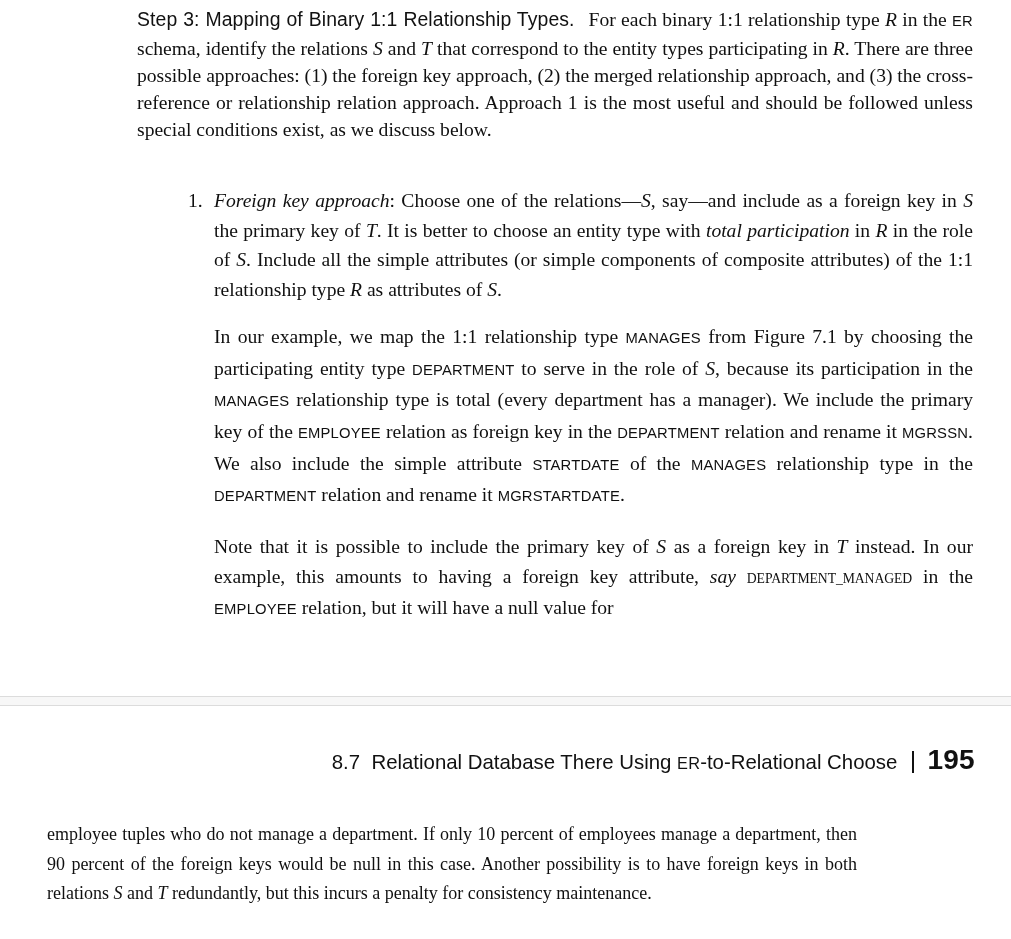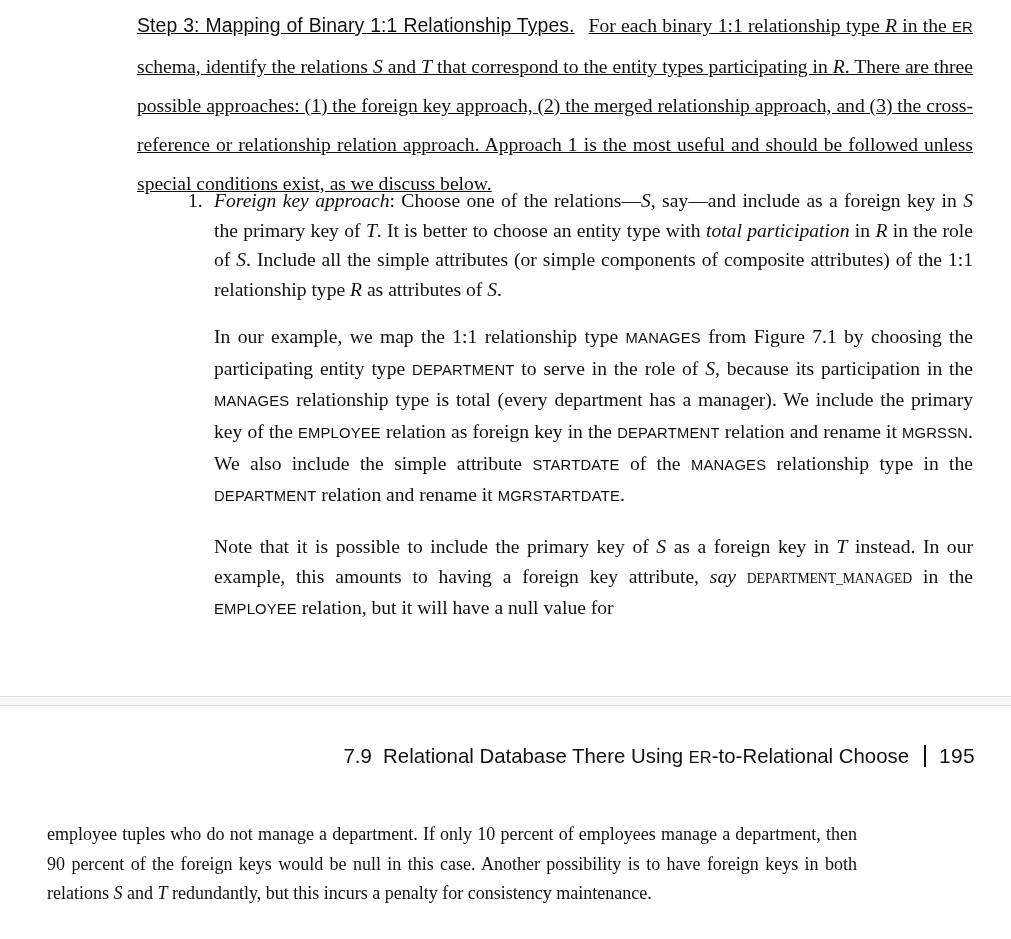--- a/index.html
+++ b/index.html
@@ -28,25 +28,24 @@
 
   .col {
     position: absolute;
     left: 137px;
     width: 836px;
   }
 
   .heading-para {
     top: 6px;
     font-size: 19.6px;
-    line-height: 39px;
+    line-height: 27px;
     text-align: justify;
     text-justify: inter-word;
     hyphens: none;
-    text-decoration: underline;
   }
   .step-head {
     font-family: "Liberation Sans", "DejaVu Sans", sans-serif;
     font-size: 19.4px;
     letter-spacing: 0.1px;
     color: #111;
   }
   .gapafter { display: inline-block; width: 14px; }
 
   .it { font-style: italic; }
@@ -130,22 +129,22 @@
   }
   .rh-rule {
     display: inline-block;
     width: 2px;
     height: 22px;
     background: #111;
     vertical-align: -4px;
     margin: 0 13px 0 15px;
   }
   .rh-page {
-    font-weight: normal;
-    font-size: 21px;
+    font-weight: bold;
+    font-size: 28px;
     letter-spacing: 0.3px;
   }
 
   .bottom-para {
     position: absolute;
     top: 113px;
     left: 47px;
     width: 810px;
     font-size: 18px;
     line-height: 29.7px;
@@ -176,20 +175,20 @@
     </div>
 
   </div>
 </div>
 
 <div class="page-gap"></div>
 
 <div class="page-bottom">
 
   <div class="running-head">
-    <span>7.9</span><span>&nbsp;&nbsp;</span><span>Relational Database There Using </span><span class="rh-sc">ER</span><span>-to-Relational Choose</span><span class="rh-rule"></span><span class="rh-page">195</span>
+    <span>8.7</span><span>&nbsp;&nbsp;</span><span>Relational Database There Using </span><span class="rh-sc">ER</span><span>-to-Relational Choose</span><span class="rh-rule"></span><span class="rh-page">195</span>
   </div>
 
   <div class="bottom-para">
     <span>employee tuples who do not manage a department. If only 10 percent of employees manage a department, then 90 percent of the foreign keys would be null in this case. Another possibility is to have foreign keys in both relations </span><span class="it">S</span><span> and </span><span class="it">T</span><span> redundantly, but this incurs a penalty for consistency maintenance.</span>
   </div>
 
 </div>
 
 </body></html>

